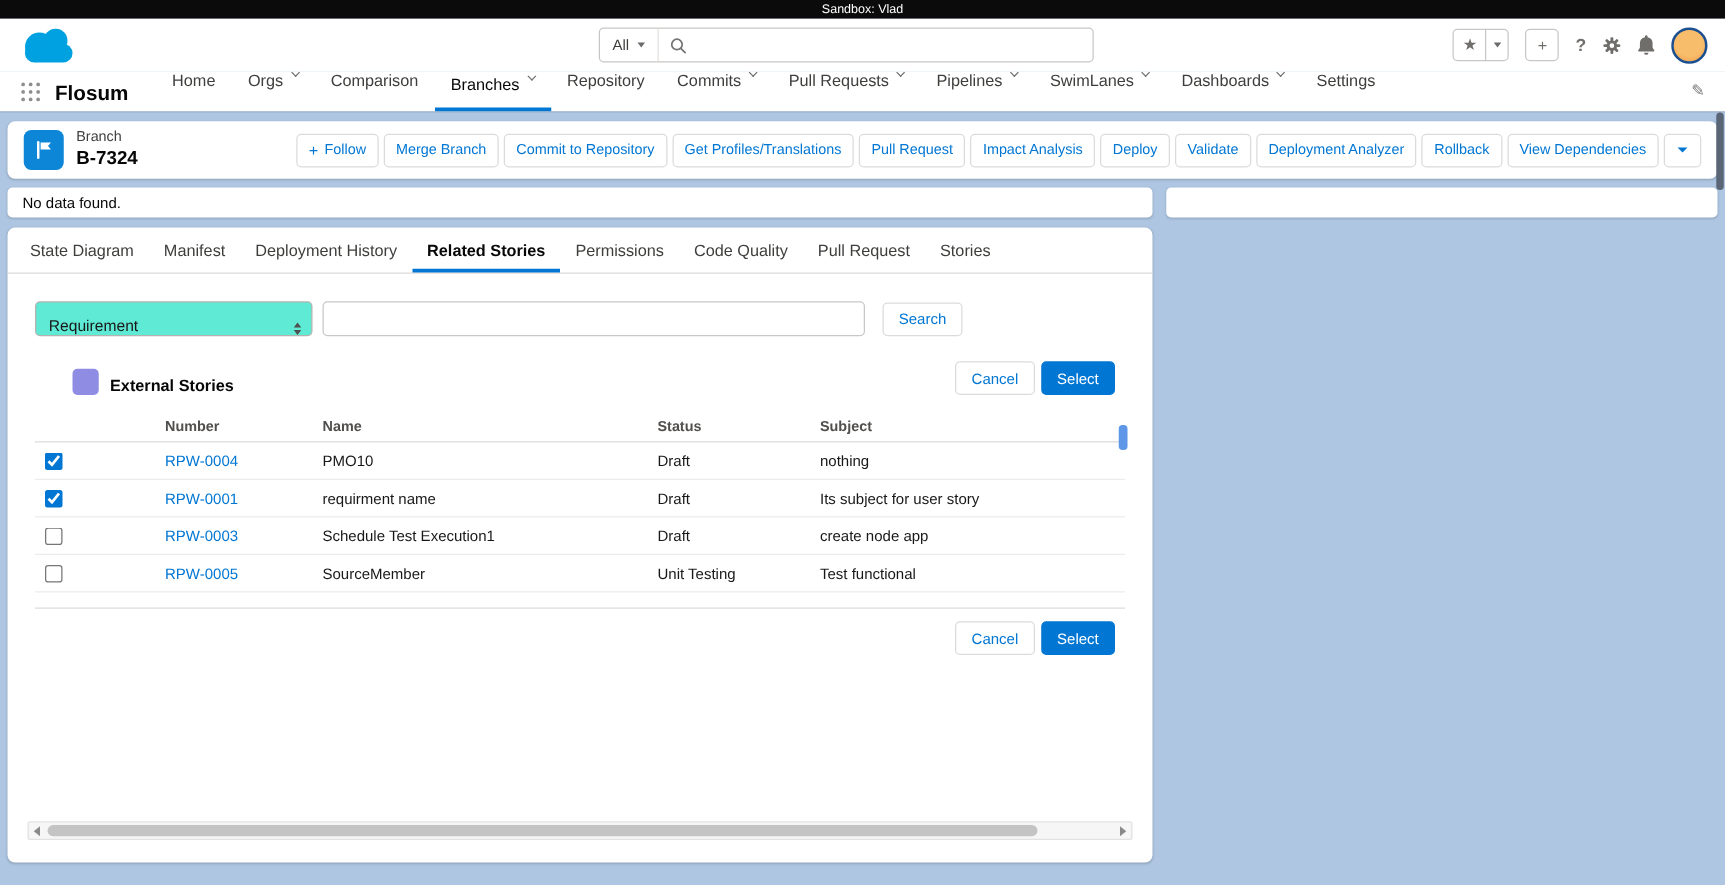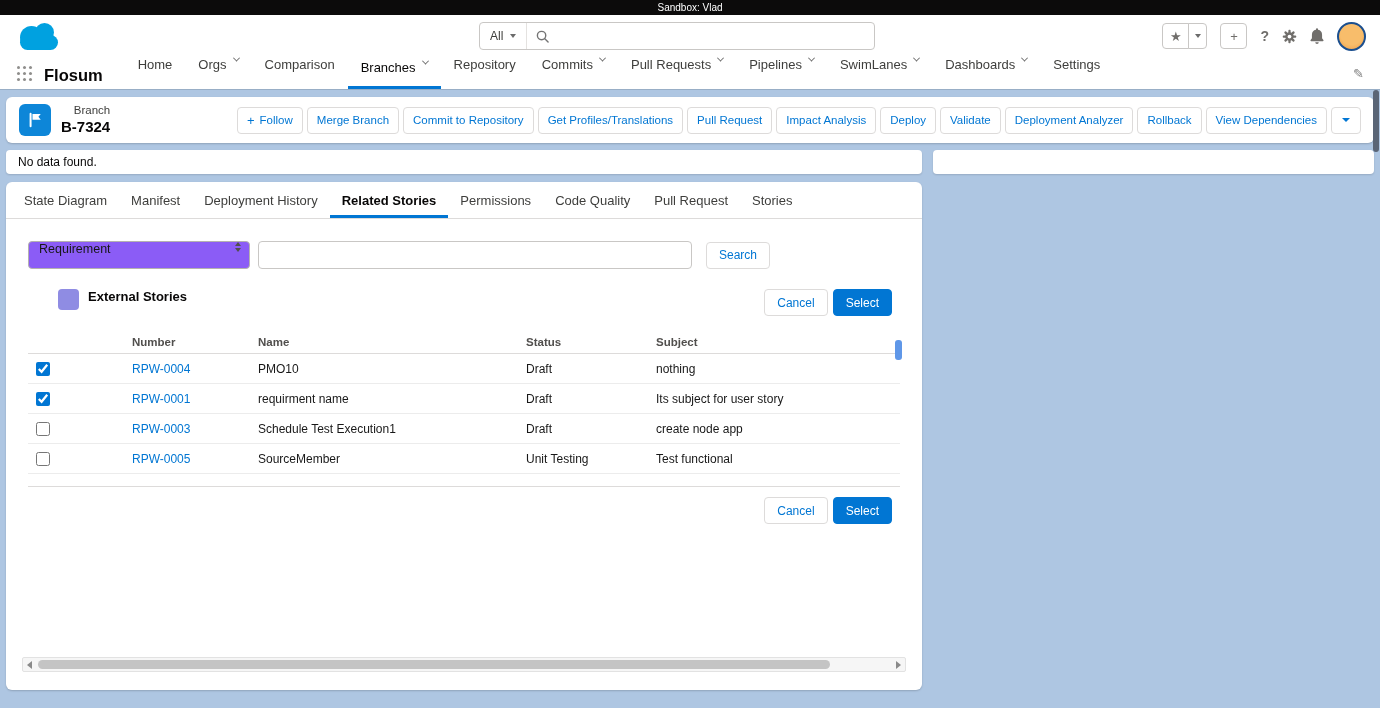--- a/index.html
+++ b/index.html
@@ -61,21 +61,21 @@
   .nav-item .chev{display:inline-block;width:5px;height:5px;border-right:1.4px solid #6b6b6b;
     border-bottom:1.4px solid #6b6b6b;transform:rotate(45deg) translate(-1px,-1px);margin-left:7px;}
   .nav-item.active{color:#080707;border-bottom:3px solid #0176d3;padding-top:3px;}
   .nav-edit{margin-left:auto;align-self:center;color:#7d7d7d;font-size:13px;}
 
   
   .record-card{position:absolute;left:6px;right:6px;top:97px;height:46px;background:#fff;
     border-radius:6px;box-shadow:0 1px 2px rgba(0,0,0,.18);display:flex;align-items:center;padding:0 13px;}
   .record-icon{width:32px;height:32px;border-radius:6px;background:#0d86d8;
     display:flex;align-items:center;justify-content:center;margin-right:10px;flex:none;}
-  .record-title{display:flex;flex-direction:column;line-height:1.2;align-items:flex-end;}
+  .record-title{display:flex;flex-direction:column;line-height:1.2;}
   .record-entity{font-size:11.5px;color:#3e3e3c;}
   .record-name{font-size:15px;font-weight:700;color:#080707;}
   .record-actions{margin-left:auto;display:flex;align-items:center;gap:4px;}
   .act{height:27px;padding:0 9px;border:1px solid #dddbda;border-radius:4px;background:#fff;
     color:#0176d3;font-size:11.5px;white-space:nowrap;display:flex;align-items:center;}
   .act .plus-glyph{margin-right:5px;font-size:13px;line-height:1;}
   .act.more{width:30px;justify-content:center;}
   .tri-down{width:0;height:0;border-left:4px solid transparent;border-right:4px solid transparent;
     border-top:4.5px solid #0176d3;}
 
@@ -87,35 +87,35 @@
 
   
   .main-card{position:absolute;left:6px;top:182px;width:916px;height:508px;background:#fff;
     border-radius:6px;box-shadow:0 1px 2px rgba(0,0,0,.18);}
   .tab-strip{height:37px;display:flex;align-items:stretch;padding:0 6px;border-bottom:1px solid #dddbda;}
   .tab{display:flex;align-items:center;padding:0 12px;font-size:13px;color:#3e3e3c;cursor:pointer;text-decoration:none;}
   .tab.active{font-weight:700;color:#080707;border-bottom:3px solid #0176d3;padding-top:3px;}
 
   .content{padding:0 22px;}
   .filter-row{margin-top:22px;display:flex;align-items:center;}
-  .select{width:222px;height:28px;border:1px solid #b5b2af;border-radius:4px;background:#8b5cf6;
-    display:flex;align-items:flex-start;padding:0 8px 0 10px;font-size:12.5px;color:#181818;cursor:pointer;}
+  .select{width:222px;height:28px;border:1px solid #b5b2af;border-radius:4px;background:#5eead4;
+    display:flex;align-items:flex-end;padding:0 8px 0 10px;font-size:12.5px;color:#181818;cursor:pointer;}
   .stepper{margin-left:auto;display:flex;flex-direction:column;gap:2px;align-items:center;}
   .stepper .up{width:0;height:0;border-left:3.5px solid transparent;border-right:3.5px solid transparent;
     border-bottom:4.5px solid #514f4d;}
   .stepper .down{width:0;height:0;border-left:3.5px solid transparent;border-right:3.5px solid transparent;
     border-top:4.5px solid #514f4d;}
   .story-search-input{margin-left:8px;width:434px;height:28px;border:1px solid #c9c7c5;border-radius:4px;
     padding:0 10px;font-size:12.5px;outline:none;}
   .btn{height:27px;padding:0 12px;border:1px solid #dddbda;border-radius:4px;background:#fff;
     color:#0176d3;font-size:12px;white-space:nowrap;}
   .btn.primary{background:#0176d3;border-color:#0176d3;color:#fff;}
   .filter-row .btn{margin-left:14px;}
 
-  .section-row{margin-top:20px;display:flex;align-items:flex-start;}
+  .section-row{margin-top:20px;display:flex;align-items:flex-end;}
   .stories-icon{width:21px;height:21px;border-radius:4px;background:#8f8ce3;margin-left:30px;flex:none;}
   .section-title{font-size:13px;font-weight:700;color:#080707;margin-left:9px;}
   .right-btns{margin-left:auto;display:flex;gap:5px;margin-right:8px;}
 
   .table{margin-top:14px;position:relative;}
   .thead,.trow{display:grid;grid-template-columns:104px 126px 268px 130px 1fr;align-items:center;}
   .thead{height:24px;font-size:11.5px;font-weight:700;color:#514f4d;border-bottom:1px solid #dddbda;}
   .trow{height:30px;font-size:12px;color:#181818;border-bottom:1px solid #ececec;}
   .cell.check{padding-left:8px;display:flex;align-items:center;}
   .trow input[type=checkbox]{width:14px;height:14px;accent-color:#0176d3;cursor:pointer;}

